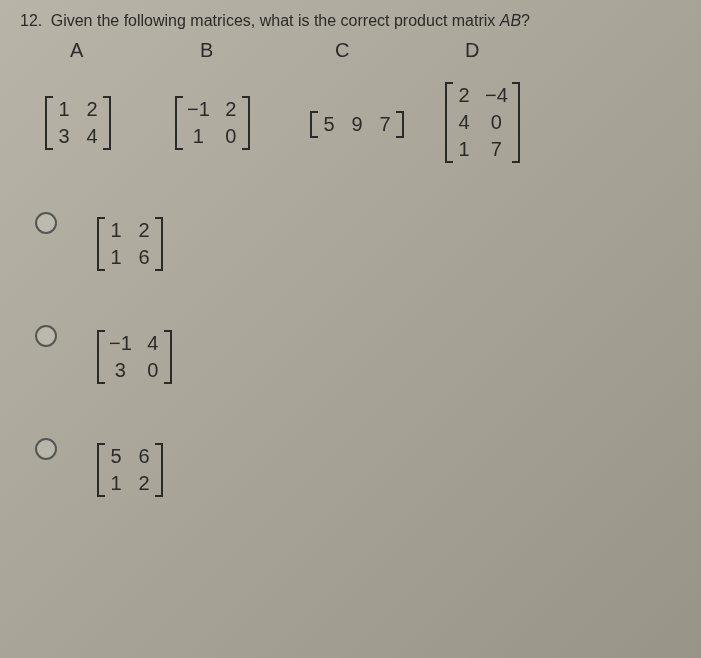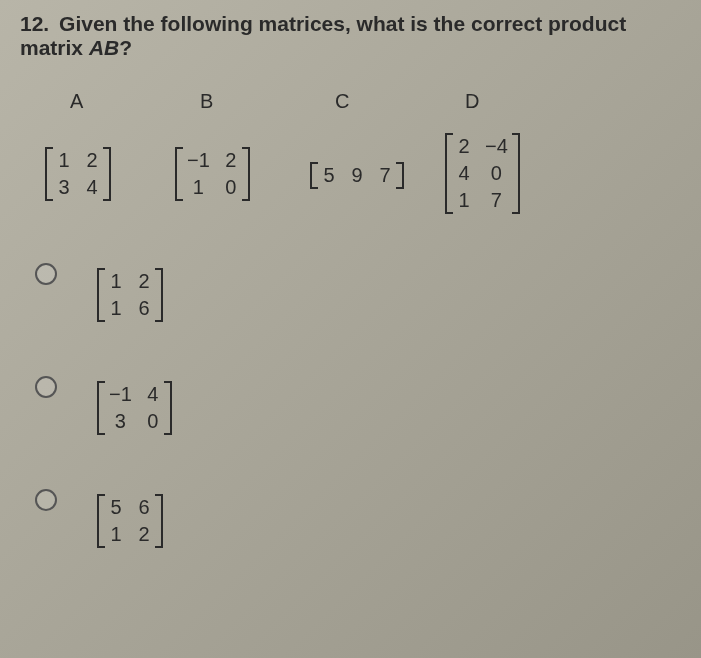--- a/index.html
+++ b/index.html
@@ -7,23 +7,23 @@
       width: 701px;
       height: 658px;
       background: linear-gradient(135deg, #b8b5a8 0%, #a8a598 50%, #989588 100%);
       font-family: Arial, sans-serif;
       color: #2a2a2a;
       padding: 12px 20px;
       position: relative;
       overflow: hidden;
     }
     .question {
-      font-size: 21px;
-      margin-bottom: 30px;
-      font-weight: 700;
+      font-size: 16px;
+      margin-bottom: 9px;
+      font-weight: 400;
     }
     .question .num { margin-right: 4px; }
     .question .italic { font-style: italic; }
     .labels {
       display: flex;
       gap: 0;
       margin-bottom: 20px;
       padding-left: 50px;
     }
     .labels div {

